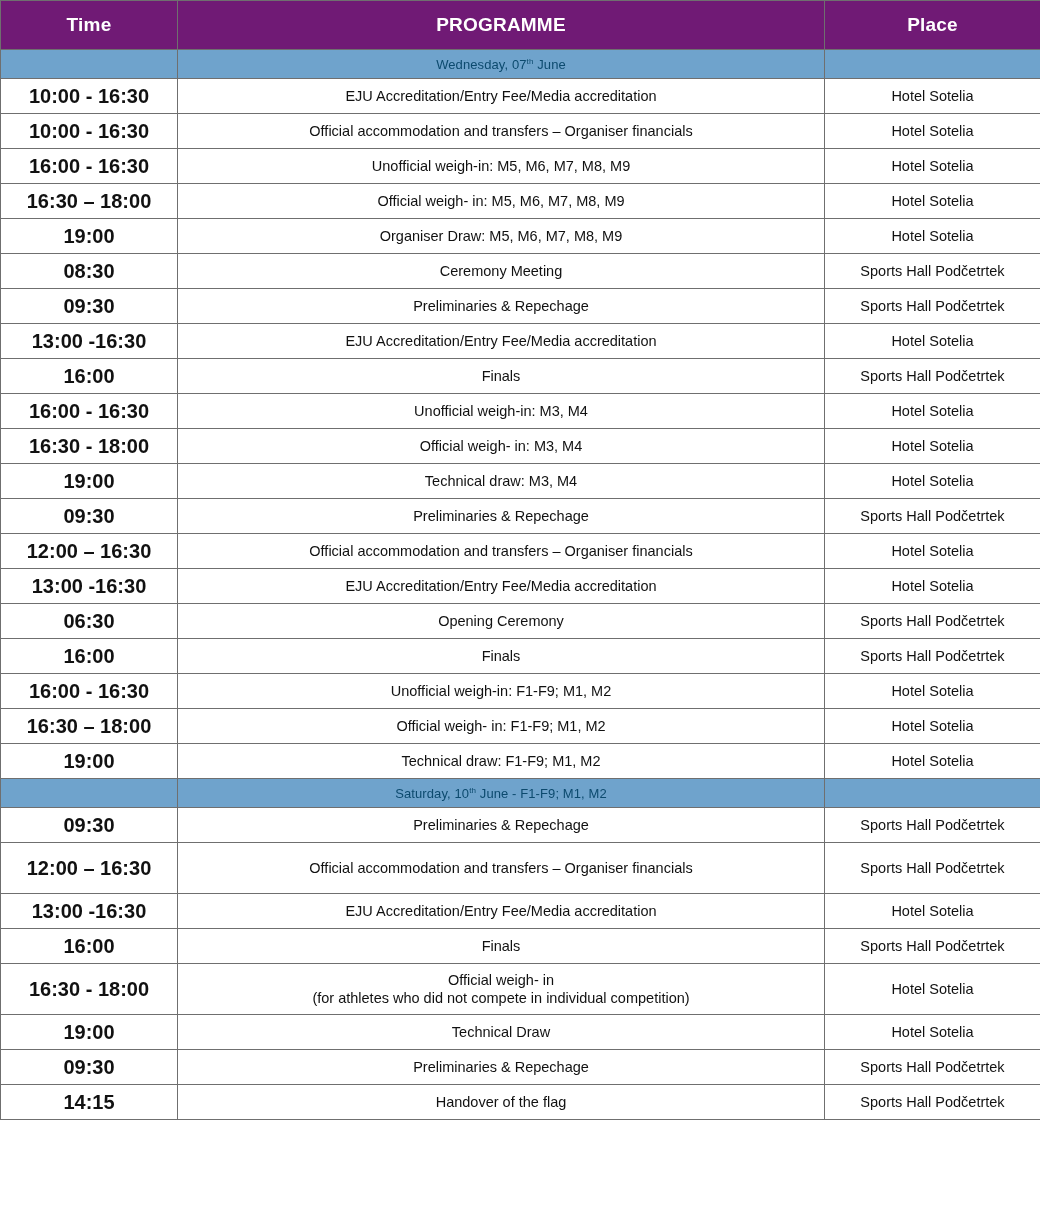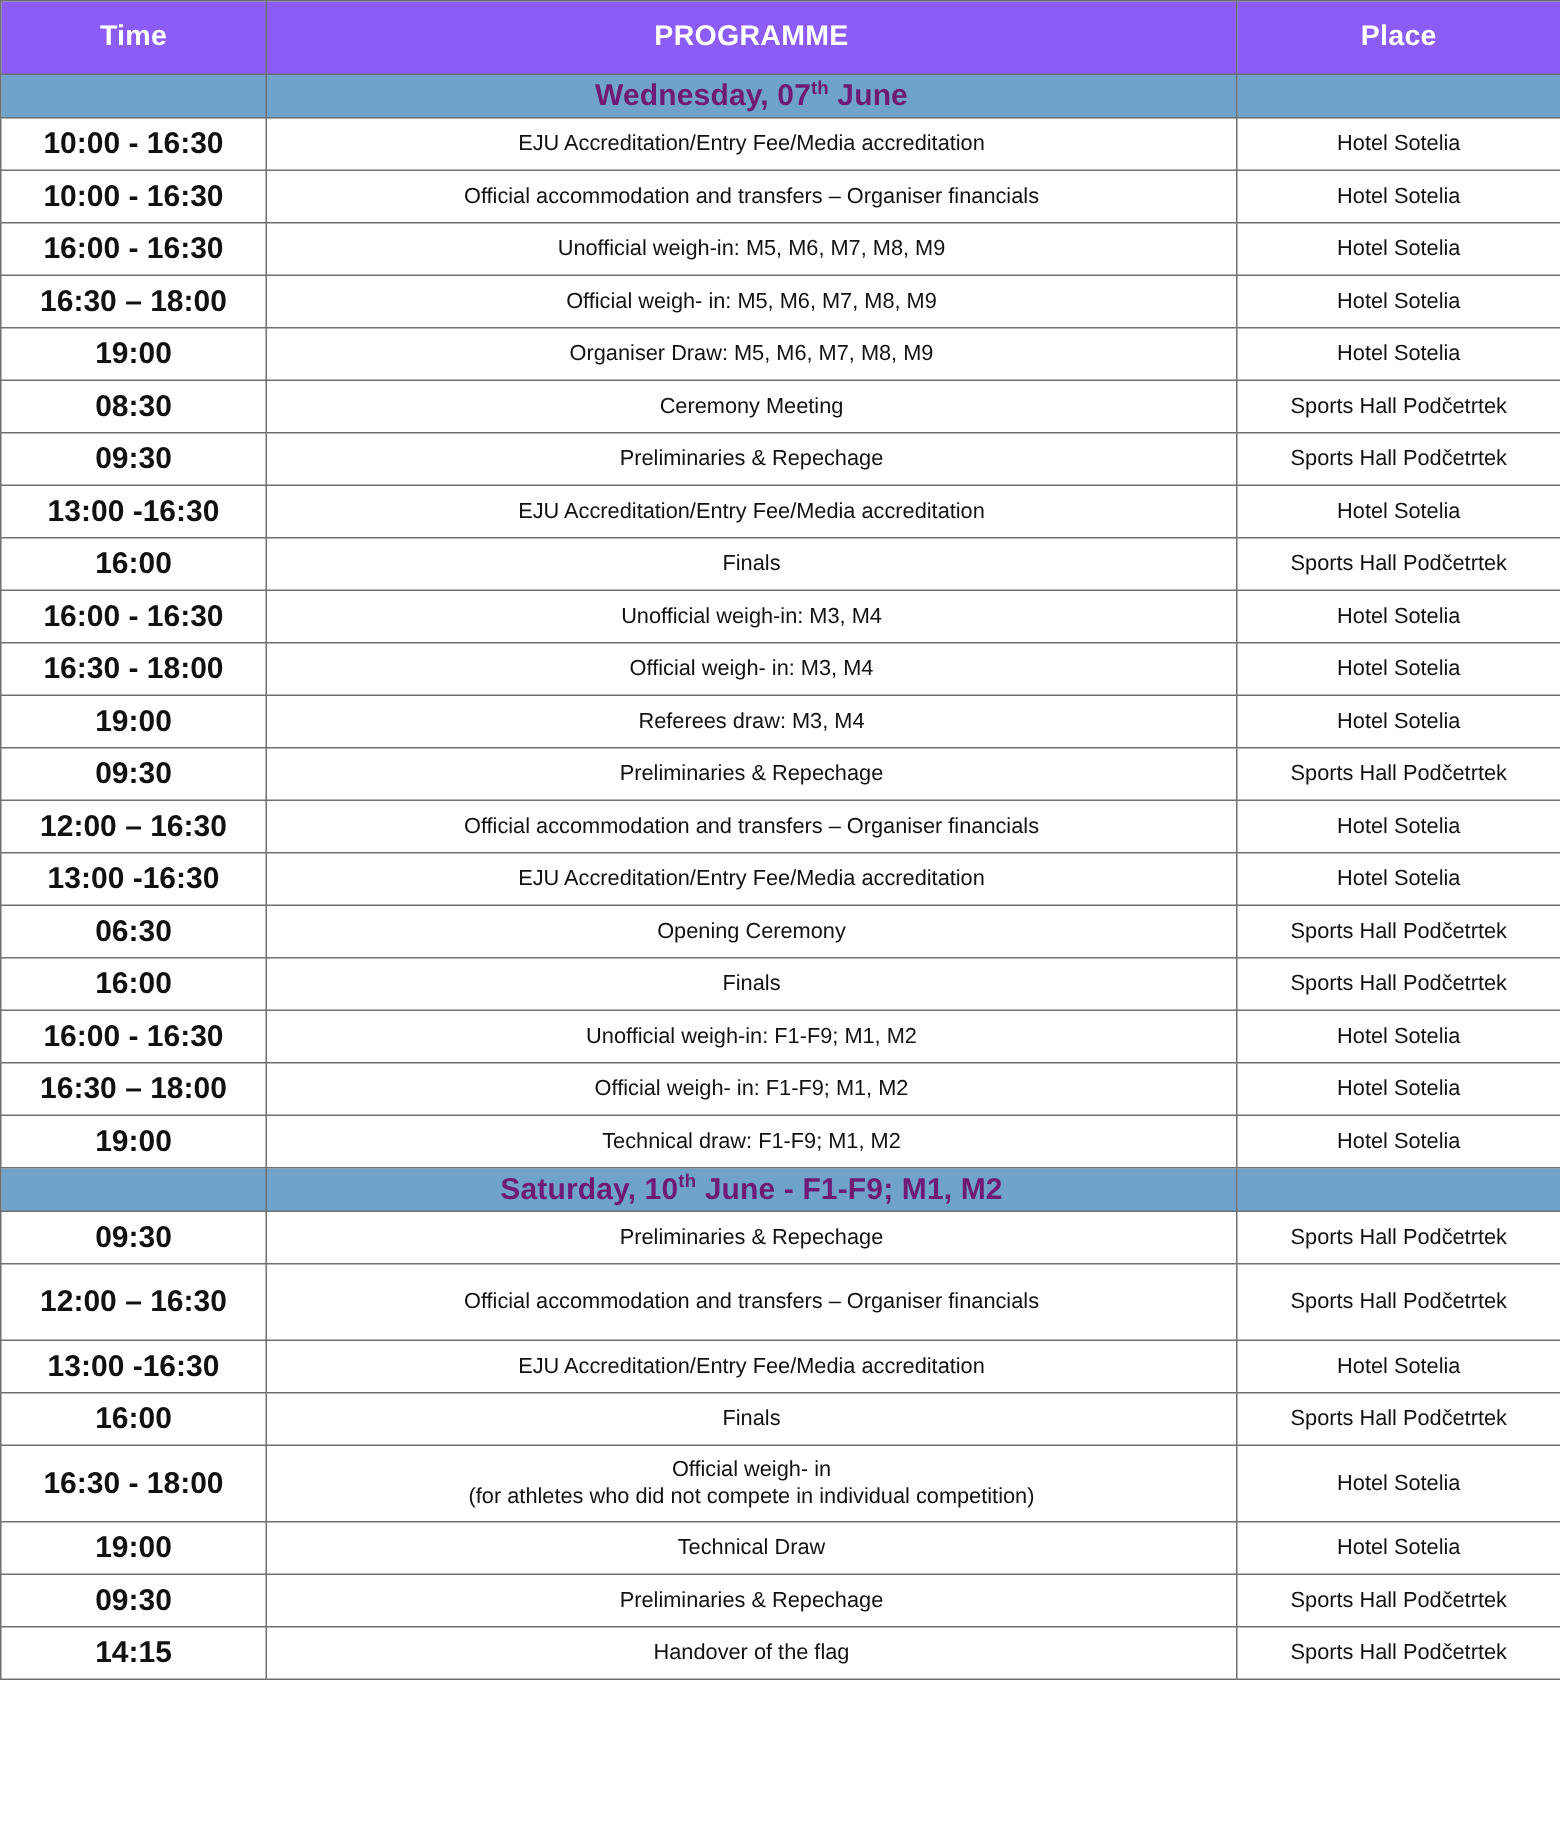--- a/index.html
+++ b/index.html
@@ -24,41 +24,41 @@
   #schedule-table th,
   #schedule-table td {
     border: 1px solid #6f6f6f;
     text-align: center;
     vertical-align: middle;
     padding: 0 4px;
   }
 
   
   thead th {
-    background: #8b5cf6;
+    background: #701a75;
     color: #ffffff;
     font-size: 19px;
     font-weight: bold;
     height: 48px;
     border-color: #232a4d;
     letter-spacing: 0.2px;
   }
   thead th.th-divider { border-left-color: #8d93ad; border-right-color: #8d93ad; }
 
   
   tr.day-row td {
     background: #6fa3cc;
     border-color: #5c93bf;
     height: 28px;
     padding: 0;
   }
   tr.day-row td.day-title {
-    color: #701a75;
-    font-size: 20px;
-    font-weight: bold;
+    color: #0c4a6e;
+    font-size: 13px;
+    font-weight: normal;
     letter-spacing: 0.1px;
   }
   tr.day-row td.day-blank { }
 
   
   tr.data-row td {
     background: #ffffff;
     height: 34px;
     font-size: 14.5px;
     font-weight: 400;
@@ -149,21 +149,21 @@
         <td class="cell-prog">Unofficial weigh-in: M3, M4</td>
         <td class="cell-place">Hotel Sotelia</td>
       </tr>
       <tr class="data-row">
         <td class="cell-time">16:30 - 18:00</td>
         <td class="cell-prog">Official weigh- in: M3, M4</td>
         <td class="cell-place">Hotel Sotelia</td>
       </tr>
       <tr class="data-row">
         <td class="cell-time">19:00</td>
-        <td class="cell-prog">Referees draw: M3, M4</td>
+        <td class="cell-prog">Technical draw: M3, M4</td>
         <td class="cell-place">Hotel Sotelia</td>
       </tr>
       <tr class="data-row">
         <td class="cell-time">09:30</td>
         <td class="cell-prog">Preliminaries &amp; Repechage</td>
         <td class="cell-place">Sports Hall Podčetrtek</td>
       </tr>
       <tr class="data-row">
         <td class="cell-time">12:00 – 16:30</td>
         <td class="cell-prog">Official accommodation and transfers – Organiser financials</td>

